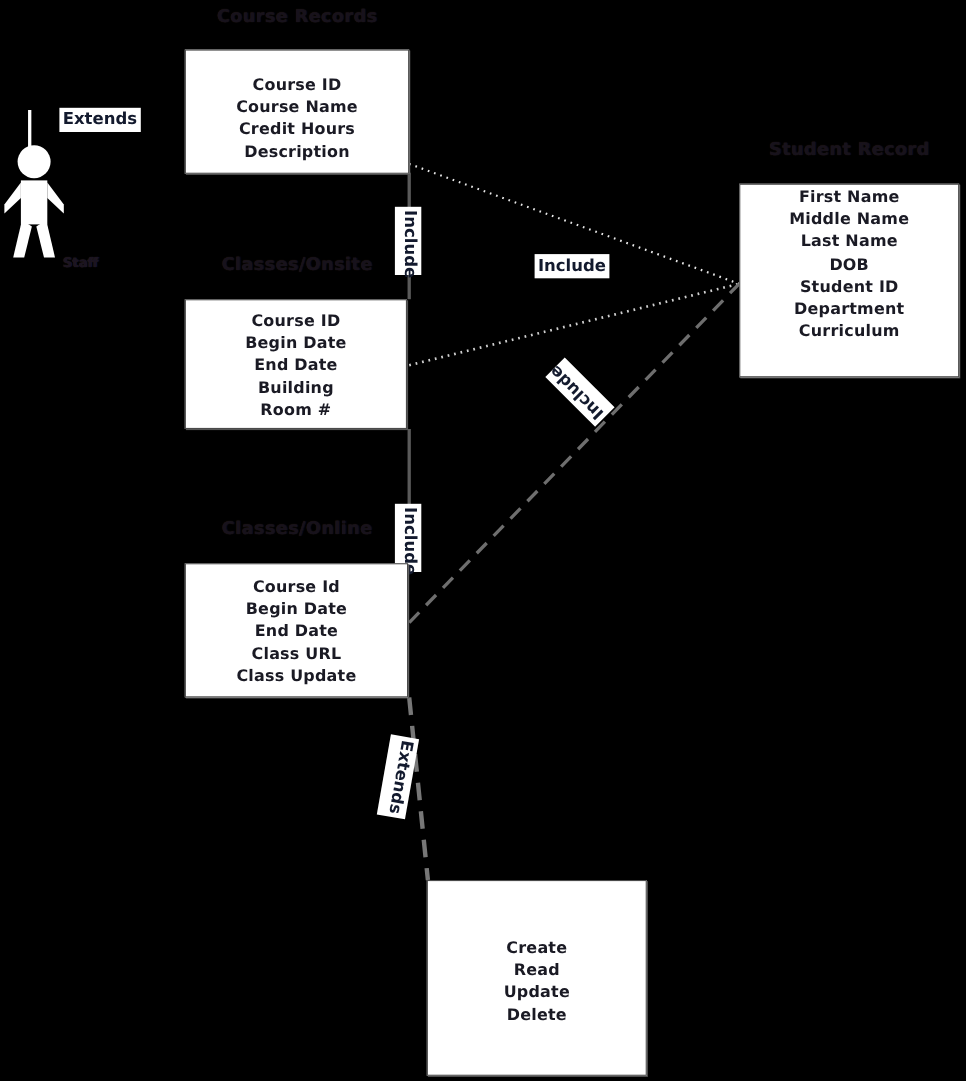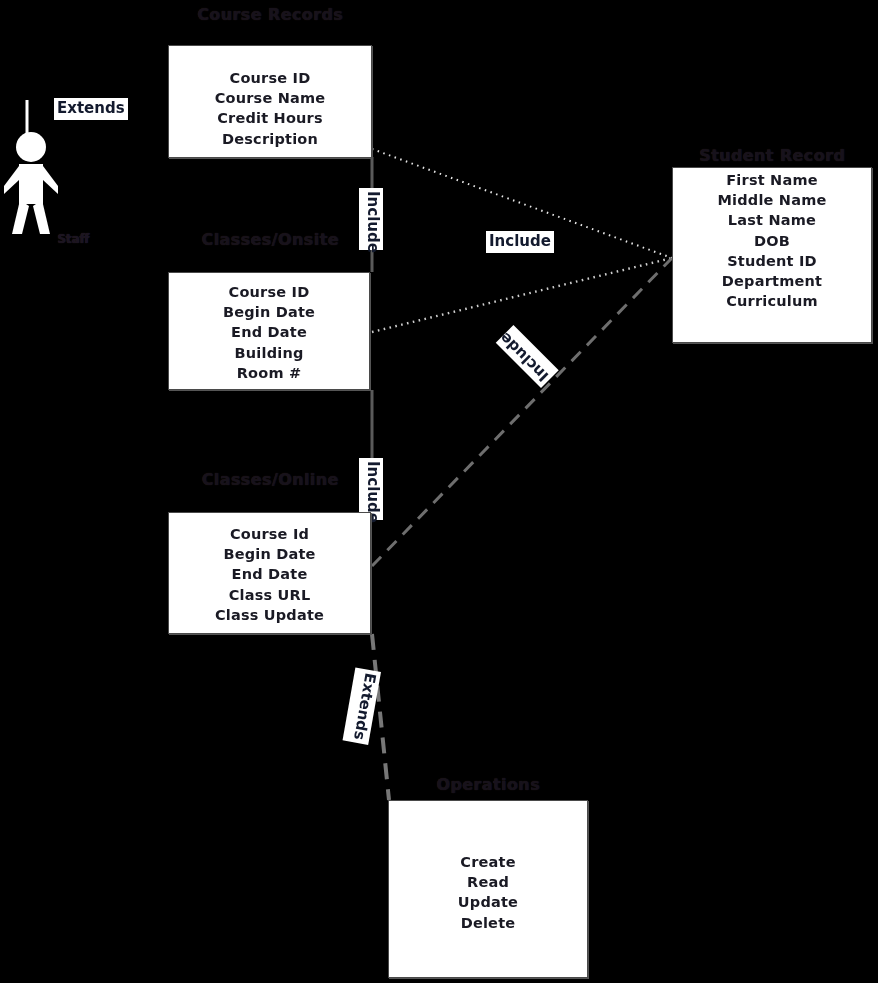--- a/index.html
+++ b/index.html
@@ -108,34 +108,33 @@
       <div>Course Id</div>
       <div>Begin Date</div>
       <div>End Date</div>
       <div>Class URL</div>
       <div>Class Update</div>
     </div>
   </div>
 
   <div class="elabel rot100" style="left:381px;top:672px;width:74px;height:26px;">Extends</div>
 
-  <div class="caption" style="left:672px;top:146px;width:200px;">Student Record</div>
+  <div class="caption" style="left:672px;top:126px;width:200px;">Student Record</div>
   <div class="box" style="left:672px;top:167px;width:200px;height:176px;">
     <div class="fields" style="top:2px;">
       <div>First Name</div>
       <div>Middle Name</div>
       <div>Last Name</div>
       <div>DOB</div>
       <div>Student ID</div>
       <div>Department</div>
       <div>Curriculum</div>
     </div>
   </div>
 
-  <div class="caption" style="left:388px;top:775px;width:200px;">Operations</div>
   <div class="box" style="left:388px;top:800px;width:200px;height:178px;">
     <div class="fields" style="top:51px;">
       <div>Create</div>
       <div>Read</div>
       <div>Update</div>
       <div>Delete</div>
     </div>
   </div>
 
 </div>

